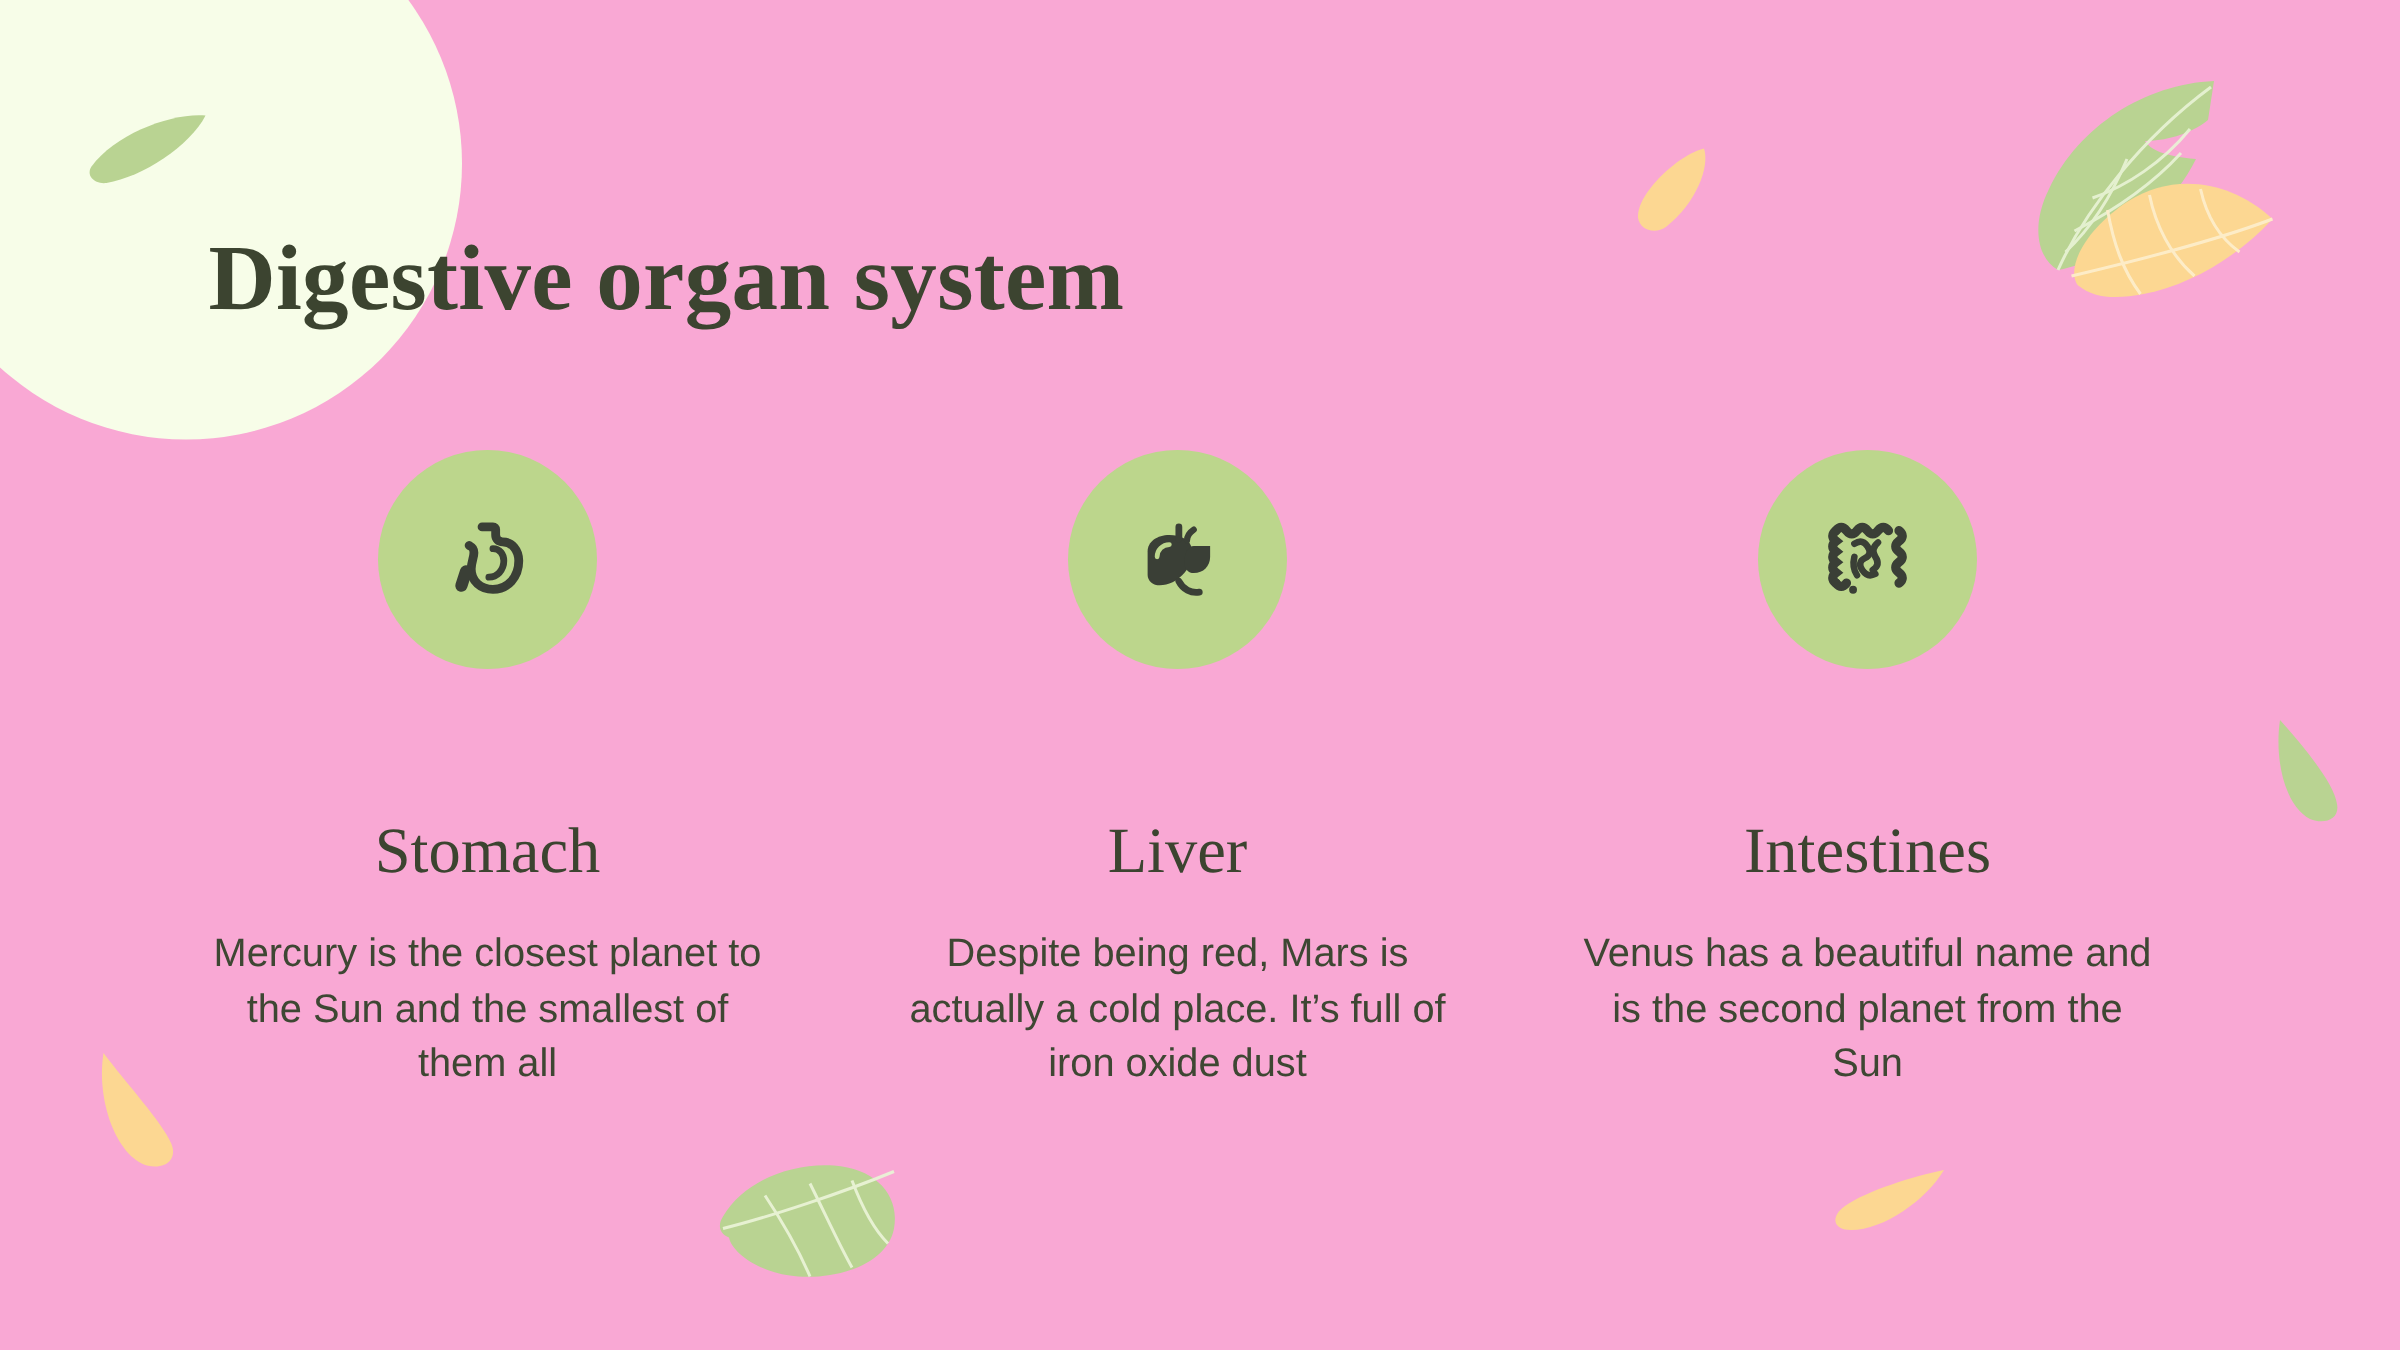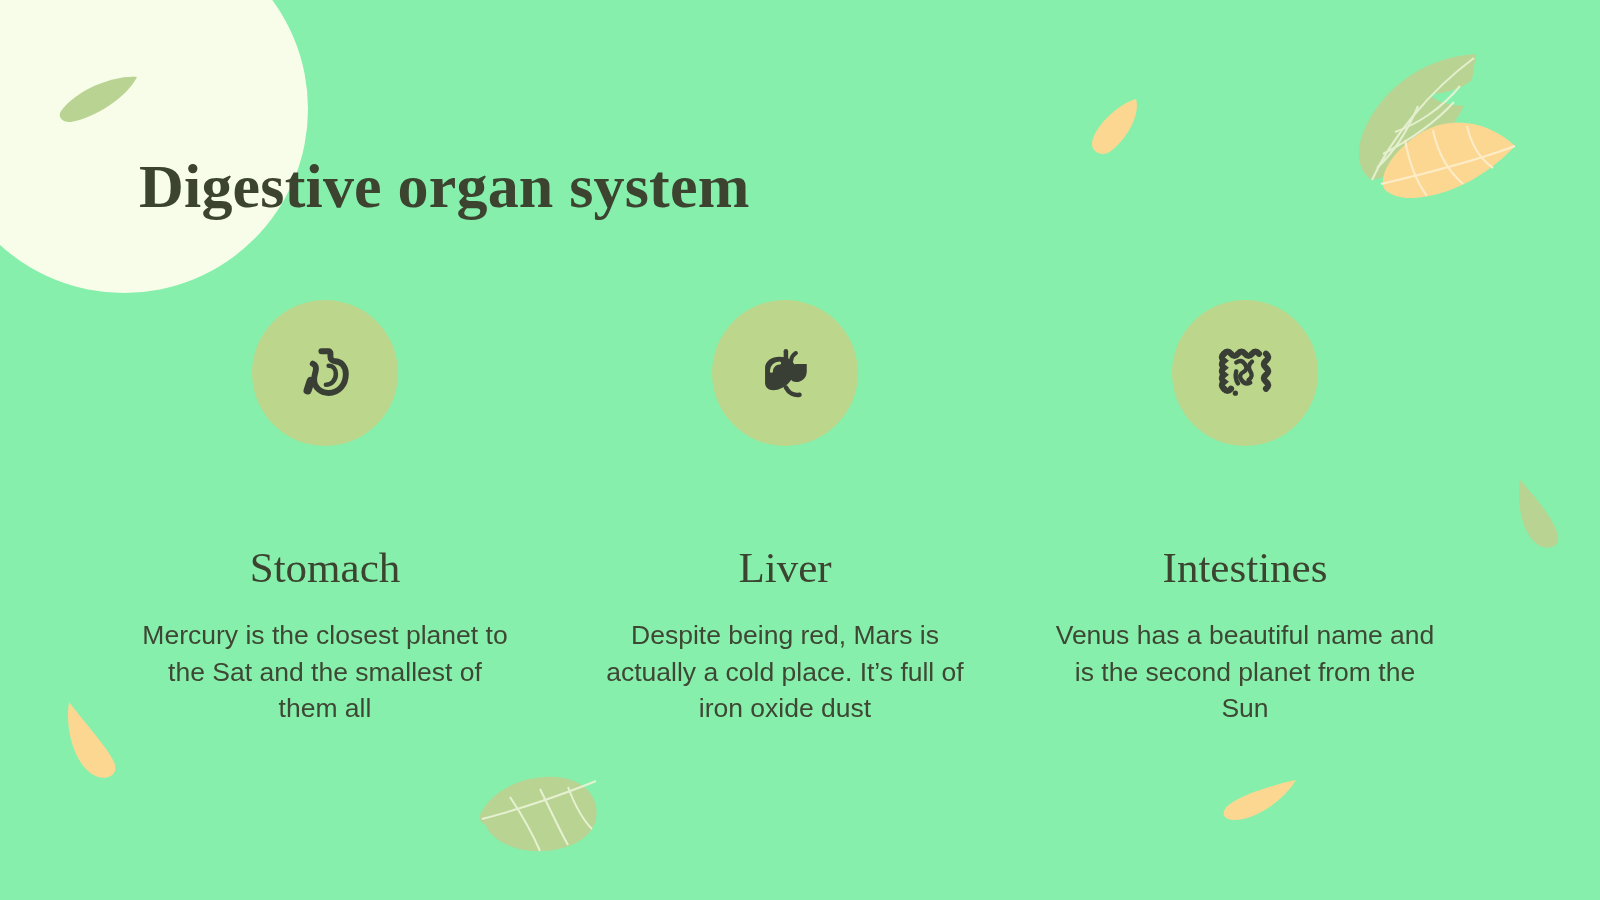--- a/index.html
+++ b/index.html
@@ -4,21 +4,21 @@
 <style>
   html, body {
     margin: 0;
     padding: 0;
     background: #e6fbbd;
   }
   .slide {
     position: relative;
     width: 1600px;
     height: 900px;
-    background: #86efac;
+    background: #f9a8d4;
     overflow: hidden;
     font-family: "Liberation Sans", sans-serif;
   }
 
   
   .decor {
     position: absolute;
     inset: 0;
     pointer-events: none;
   }
@@ -160,21 +160,21 @@
       <div class="icon-circle">
         <span>
           <svg width="58" height="58" viewBox="0 0 64 64" fill="none">
             <path d="M28 8 h8 a2 2 0 0 1 2 2 v4 c0 3 2 5 5 5 c7 0 12 6 12 14 c0 12 -8 21 -19 21 c-9 0 -16 -6 -16 -15 c0 -5 2 -8 2 -12 c0 -3 -1 -4 -3 -5 l-0.5 -0.3" stroke="#3a3f36" stroke-width="6.5" stroke-linecap="round" stroke-linejoin="round"></path>
             <path d="M36 24 c5 0 8 4 8 9 c0 7 -5 12 -11 12" stroke="#3a3f36" stroke-width="5" stroke-linecap="round" fill="none"></path>
             <rect x="10" y="36" width="9" height="20" rx="4.5" transform="rotate(18 14.5 46)" fill="#3a3f36"></rect>
           </svg>
         </span>
       </div>
       <div class="card-title">Stomach</div>
-      <div class="card-body">Mercury is the closest planet to the Sat and the smallest of them all</div>
+      <div class="card-body">Mercury is the closest planet to the Sun and the smallest of them all</div>
     </div>
 
     <div class="column c3">
       <div class="icon-circle">
         <span>
           <svg width="58" height="58" viewBox="0 0 64 64" fill="none">
 
             <path d="M10 26 c0 -7 7 -12 16 -12 c8 0 14 3 16 8 c2 6 0 14 -5 20 c-5 6 -12 9 -18 9 c-5 0 -9 -3 -9 -8 Z" fill="#3a3f36"></path>
 
             <path d="M44 22 h12 v8 c0 7 -5 12 -12 12 c-4 0 -7 -3 -7 -8 c0 -7 3 -12 7 -12 Z" fill="#3a3f36"></path>

